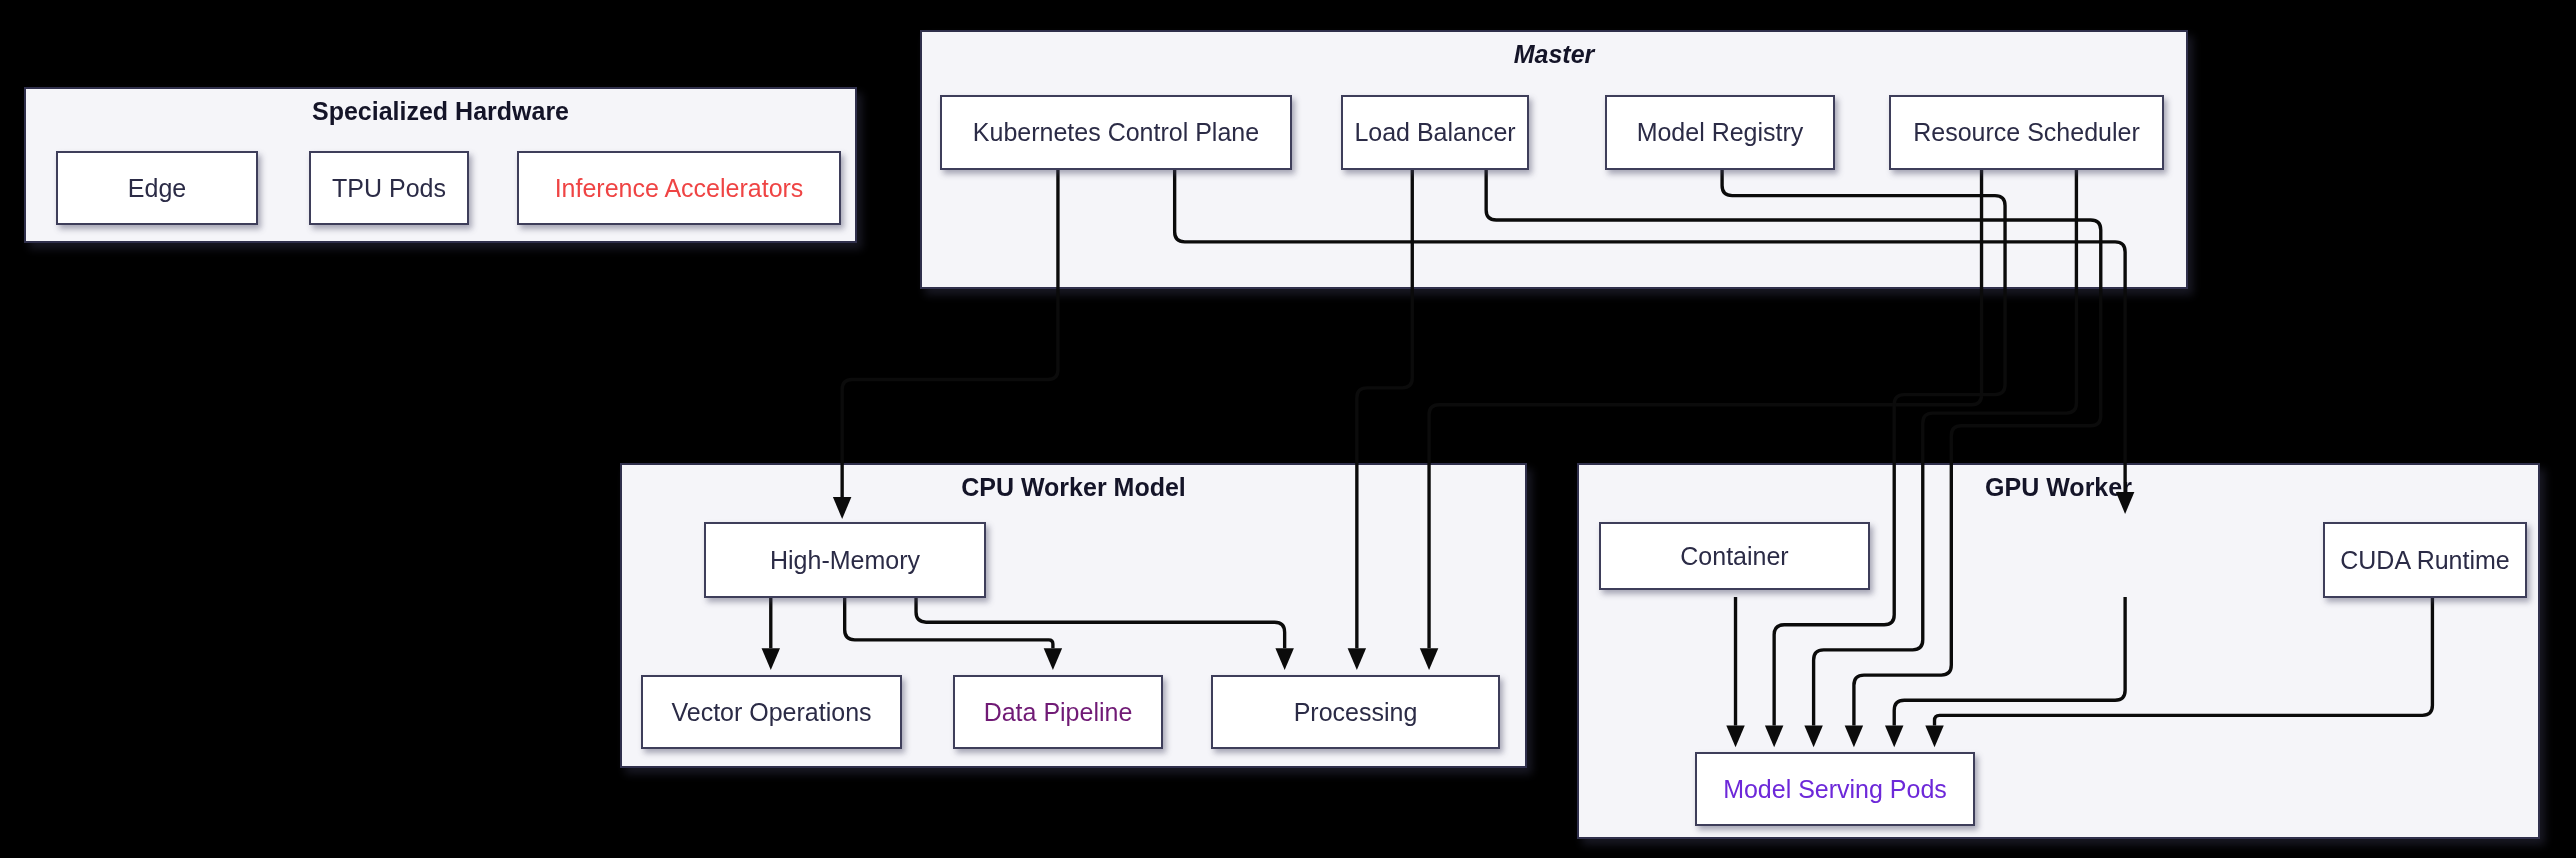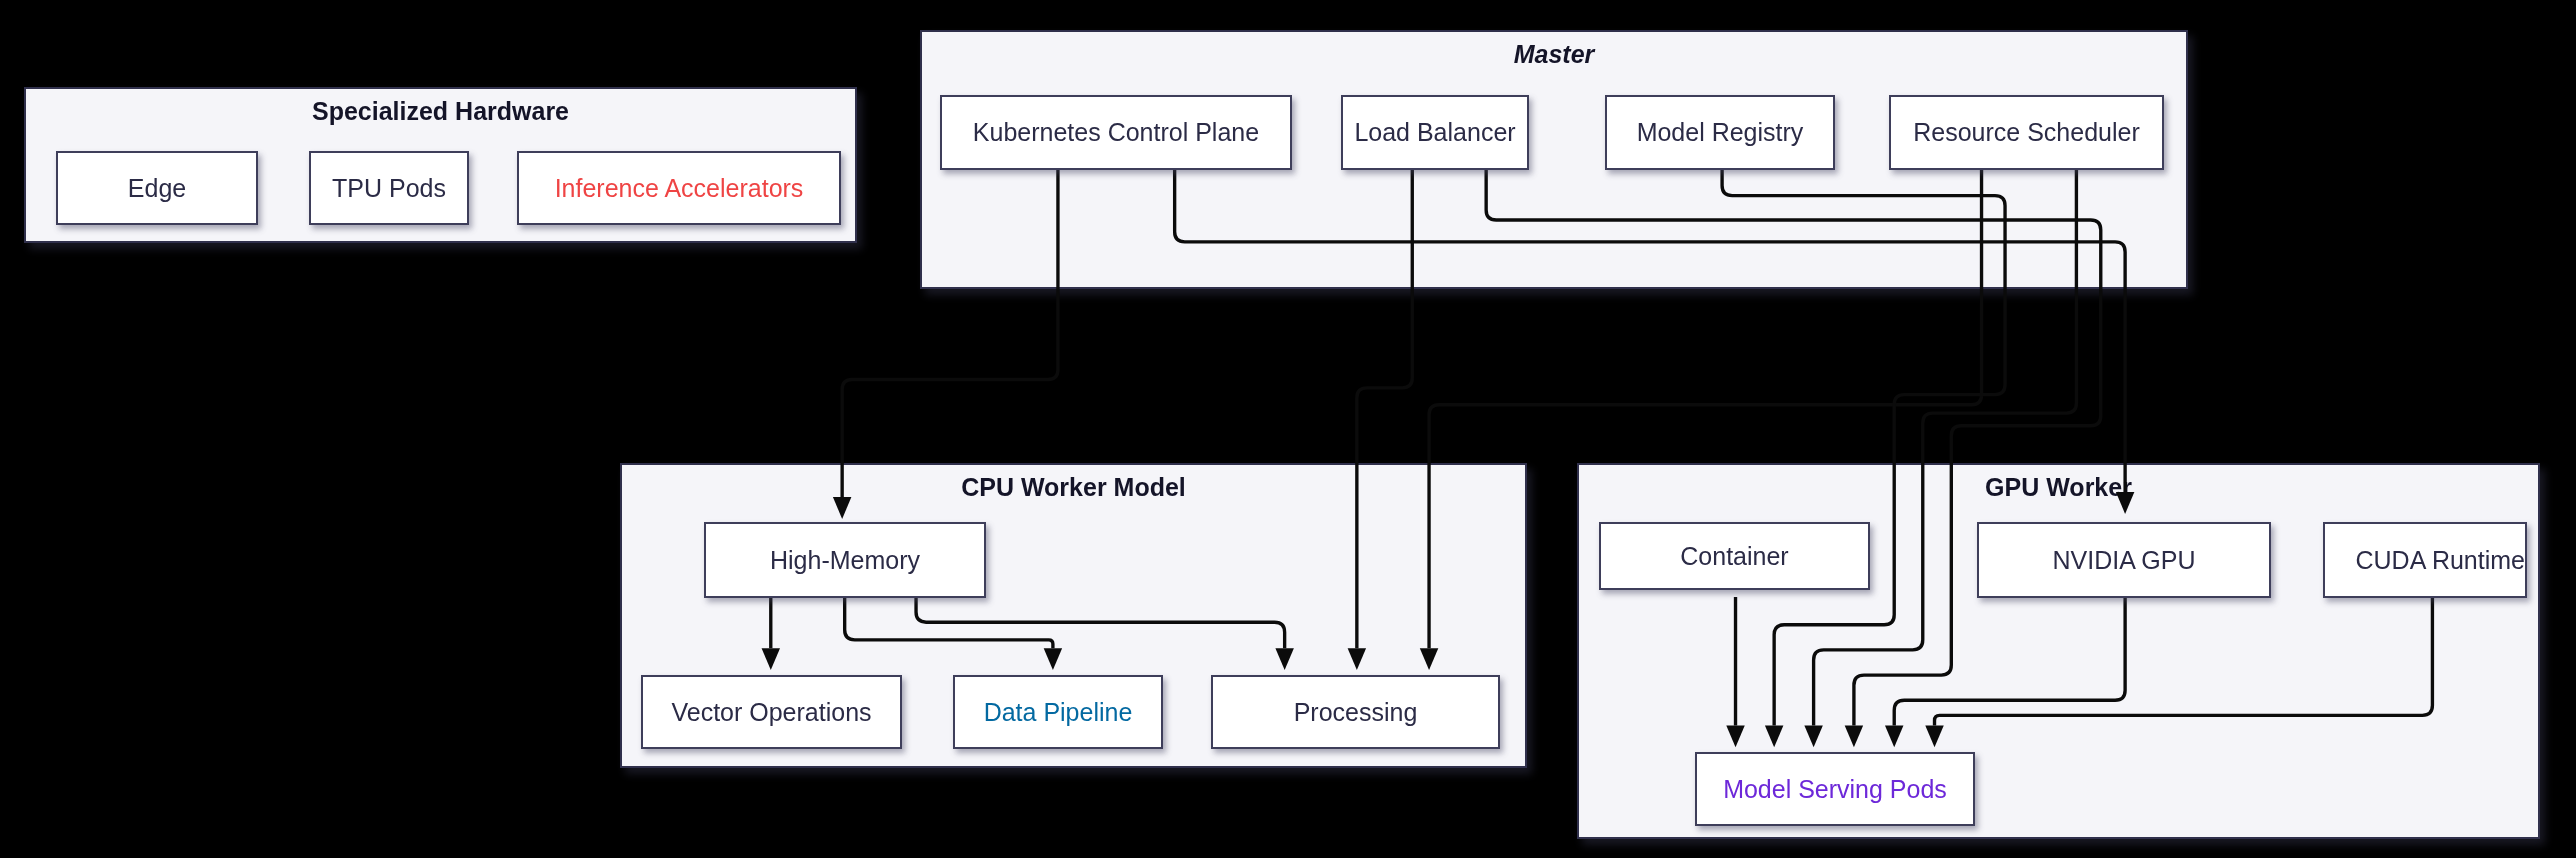--- a/index.html
+++ b/index.html
@@ -111,32 +111,29 @@
     </div>
     <div class="node" style="left: 1889px; top: 95px; width: 275px; height: 75px; background: rgb(255, 255, 255); border-color: rgb(62, 62, 90); color: rgb(43, 43, 70);">
       <span>Resource Scheduler</span>
     </div>
     <div class="node" style="left: 704px; top: 522px; width: 282px; height: 76px; background: rgb(255, 255, 255); border-color: rgb(62, 62, 90); color: rgb(43, 43, 70);">
       <span>High-Memory</span>
     </div>
     <div class="node" style="left: 641px; top: 675px; width: 261px; height: 74px; background: rgb(255, 255, 255); border-color: rgb(62, 62, 90); color: rgb(43, 43, 70);">
       <span>Vector Operations</span>
     </div>
-    <div class="node" style="left: 953px; top: 675px; width: 210px; height: 74px; background: rgb(255, 255, 255); border-color: rgb(62, 62, 90); color: #0369a1;">
+    <div class="node" style="left: 953px; top: 675px; width: 210px; height: 74px; background: rgb(255, 255, 255); border-color: rgb(62, 62, 90); color: #701a75;">
       <span>Data Pipeline</span>
     </div>
     <div class="node" style="left: 1211px; top: 675px; width: 289px; height: 74px; background: rgb(255, 255, 255); border-color: rgb(62, 62, 90); color: rgb(43, 43, 70);">
       <span>Processing</span>
     </div>
     <div class="node" style="left: 1599px; top: 522px; width: 271px; height: 68px; background: rgb(255, 255, 255); border-color: rgb(62, 62, 90); color: rgb(43, 43, 70);">
       <span>Container</span>
     </div>
-    <div class="node" style="left: 1977px; top: 522px; width: 294px; height: 76px; background: rgb(255, 255, 255); border-color: rgb(62, 62, 90); color: rgb(43, 43, 70);">
-      <span>NVIDIA GPU</span>
-    </div>
-    <div class="node" style="left: 2323px; top: 522px; width: 204px; height: 76px; background: rgb(255, 255, 255); border-color: rgb(62, 62, 90); color: rgb(43, 43, 70); justify-content: flex-end;">
+    <div class="node" style="left: 2323px; top: 522px; width: 204px; height: 76px; background: rgb(255, 255, 255); border-color: rgb(62, 62, 90); color: rgb(43, 43, 70);">
       <span>CUDA Runtime</span>
     </div>
     <div class="node" style="left: 1695px; top: 752px; width: 280px; height: 74px; background: rgb(255, 255, 255); border-color: rgb(62, 62, 90); color: #6d28d9;">
       <span>Model Serving Pods</span>
     </div>
   </div>
 
 
 </body></html>

